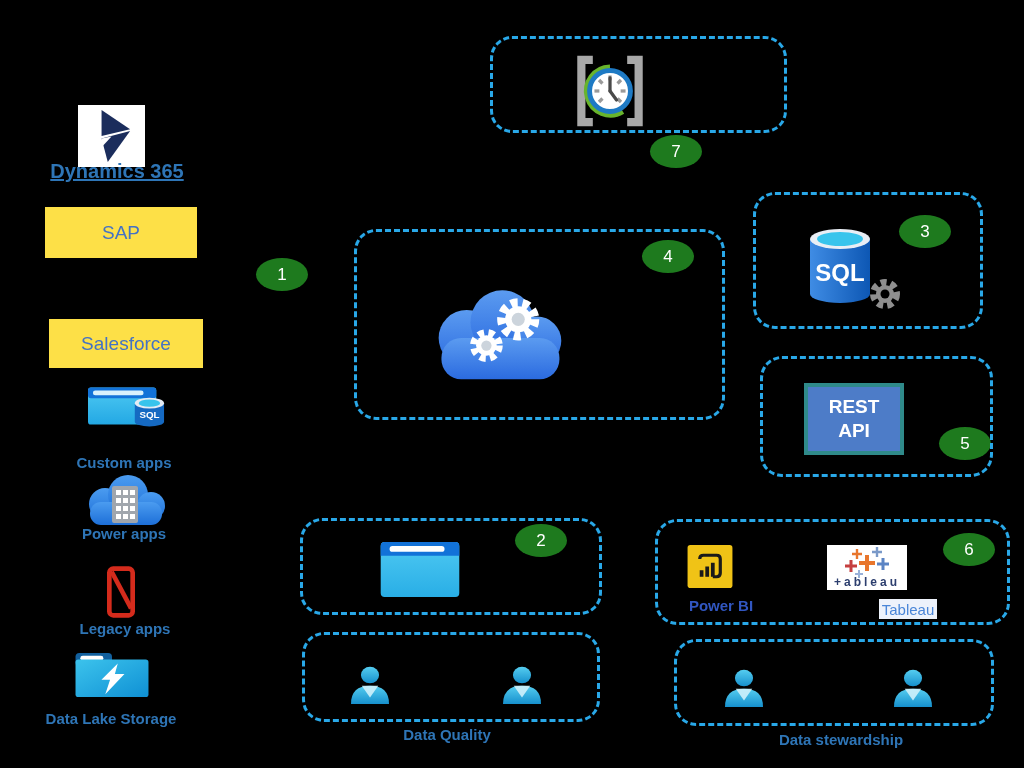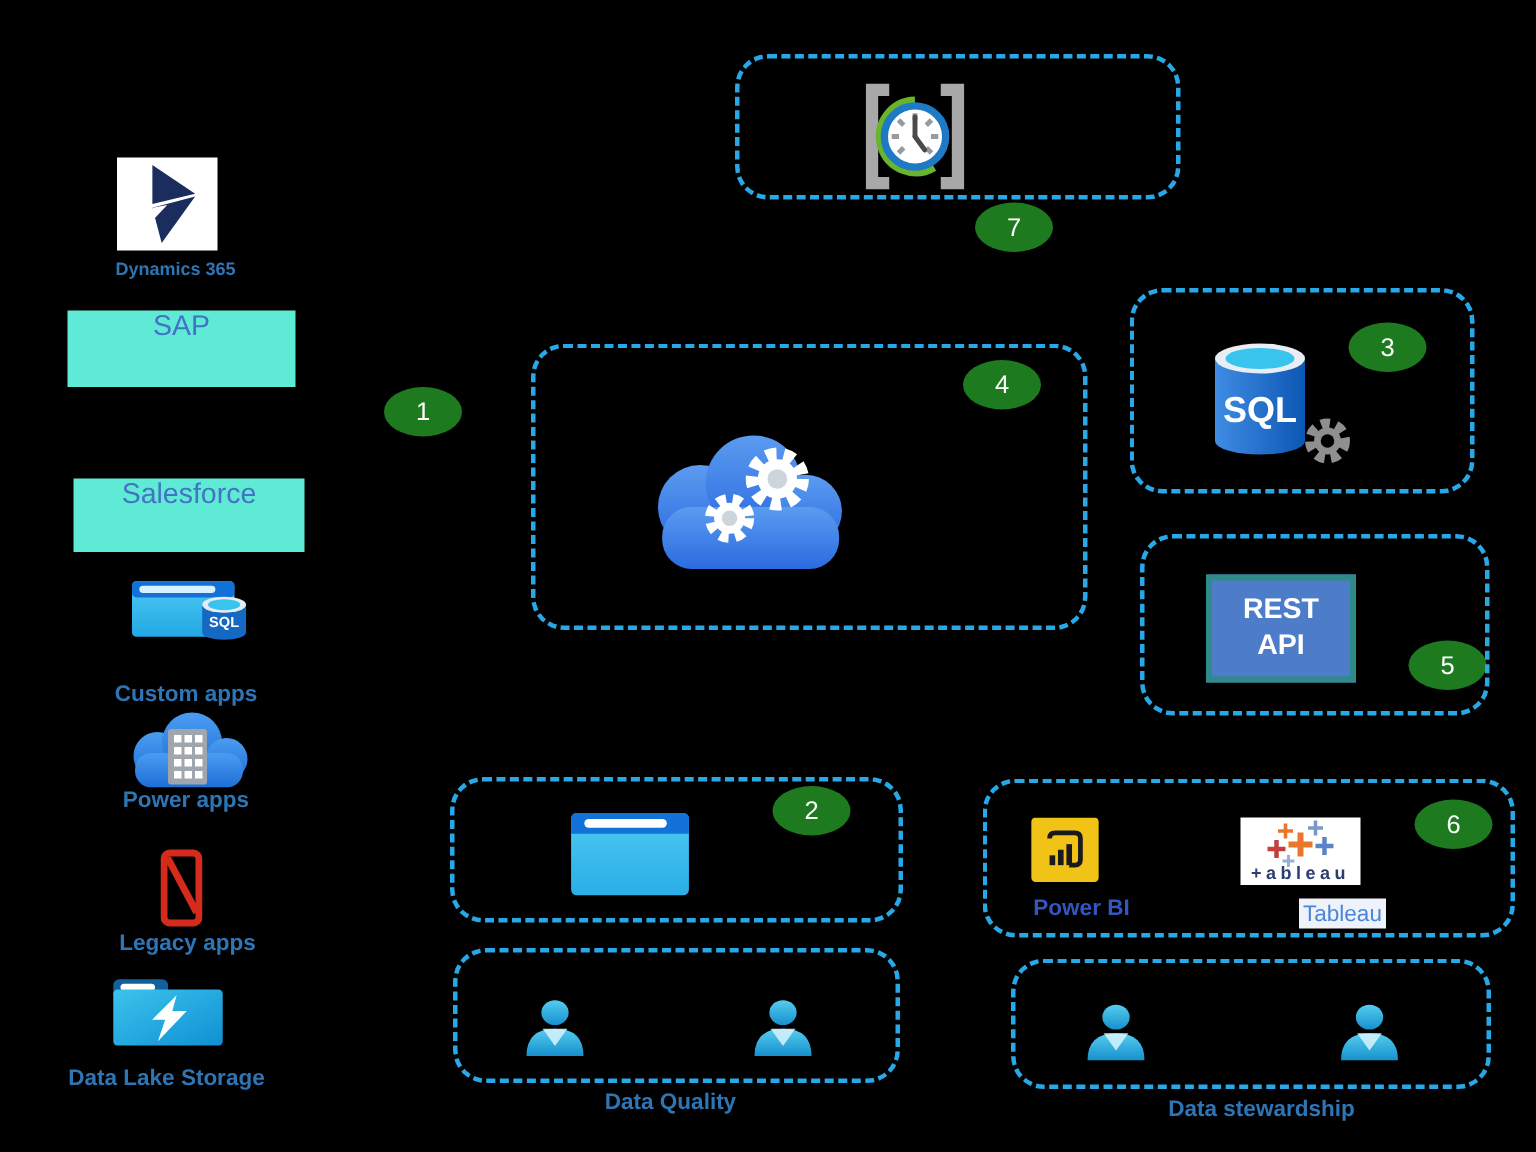--- a/index.html
+++ b/index.html
@@ -3,44 +3,44 @@
 <meta charset="utf-8">
 <style>
   html,body{margin:0;padding:0;background:#000;}
   .stage{position:relative;width:1024px;height:768px;background:#000;overflow:hidden;
          font-family:"Liberation Sans",sans-serif;}
   .abs{position:absolute;}
   .dashed{position:absolute;border:3px dashed #29a8e8;border-radius:22px;box-sizing:border-box;}
   .badge{position:absolute;width:52px;height:33px;background:#1e7a1e;border-radius:50%;
          color:#fff;display:flex;align-items:center;justify-content:center;font-size:17px;}
   .lbl{position:absolute;color:#2e75b6;font-weight:700;font-size:15px;text-align:center;}
-  .srcbox{position:absolute;background:#5eead4;color:#4472c4;display:flex;align-items:flex-start;
+  .srcbox{position:absolute;background:#fde047;color:#4472c4;display:flex;align-items:center;
           justify-content:center;font-size:19px;}
   .whitecard{position:absolute;background:#ffffff;text-decoration:underline;}
   .rest{position:absolute;background:#4d7cc8;border:4px solid #2f8a8a;box-sizing:border-box;
         color:#fff;font-weight:700;font-size:19px;display:flex;flex-direction:column;
         align-items:center;justify-content:center;line-height:1.25;}
   .pbilabel{position:absolute;color:#3156c0;font-weight:700;font-size:15px;text-align:center;}
   .chip{position:absolute;background:#edf2fb;color:#4a86d8;font-size:15px;display:flex;
-        align-items:center;justify-content:center;}
+        align-items:center;justify-content:center;margin-left:13px;}
   svg{display:block;}
 </style>
 </head>
 <body>
 
 <div class="stage">
 
   <div class="whitecard" style="left:78px;top:105px;width:67px;height:62px;">
     <svg width="67" height="62" viewBox="0 0 100 100">
       <polygon points="34,8 80,39 34,50" fill="#1b2d5c"></polygon>
       <polygon points="34,54 80,42 44,92" fill="#1b2d5c"></polygon>
       <polygon points="34,54 50,51 34,68" fill="#ffffff"></polygon>
     </svg>
   </div>
-  <div class="lbl" style="left:47px;top:172px;width:140px;font-size:12px;">Dynamics 365</div>
+  <div class="lbl" style="left:47px;top:160px;width:140px;font-size:20px;text-decoration:underline;">Dynamics 365</div>
 
   <div class="srcbox" style="left:45px;top:207px;width:152px;height:51px;">
     <span>SAP</span>
   </div>
 
   <div class="srcbox" style="left:49px;top:303px;width:154px;height:49px;margin-top:16px;">
     <span>Salesforce</span>
   </div>
 
   <div class="abs" style="left:88px;top:387px;width:78px;height:42px;">

